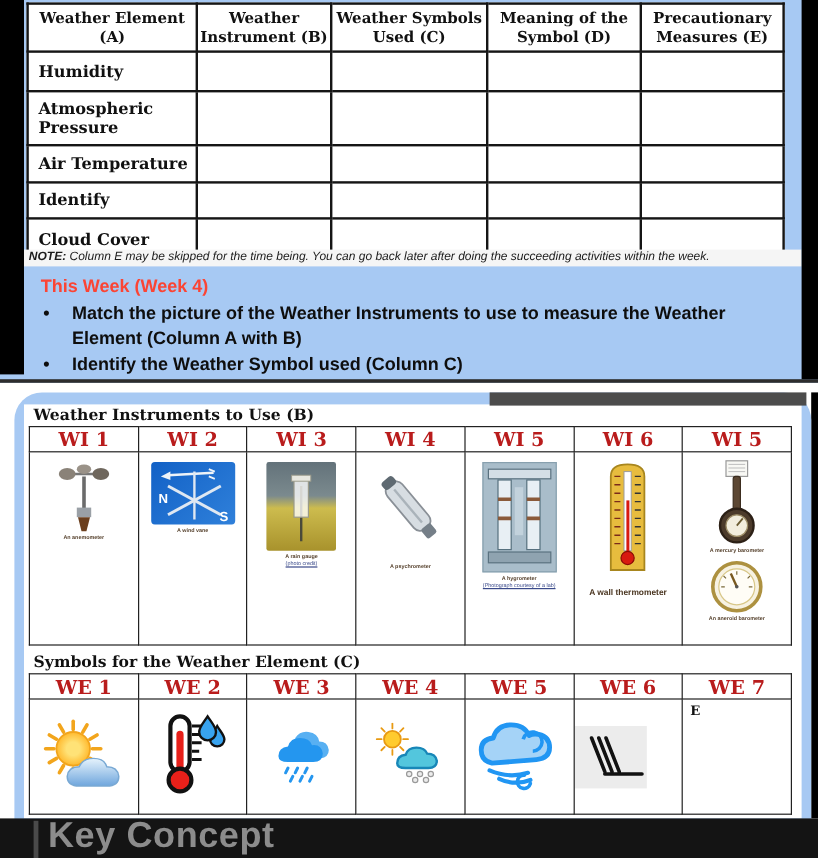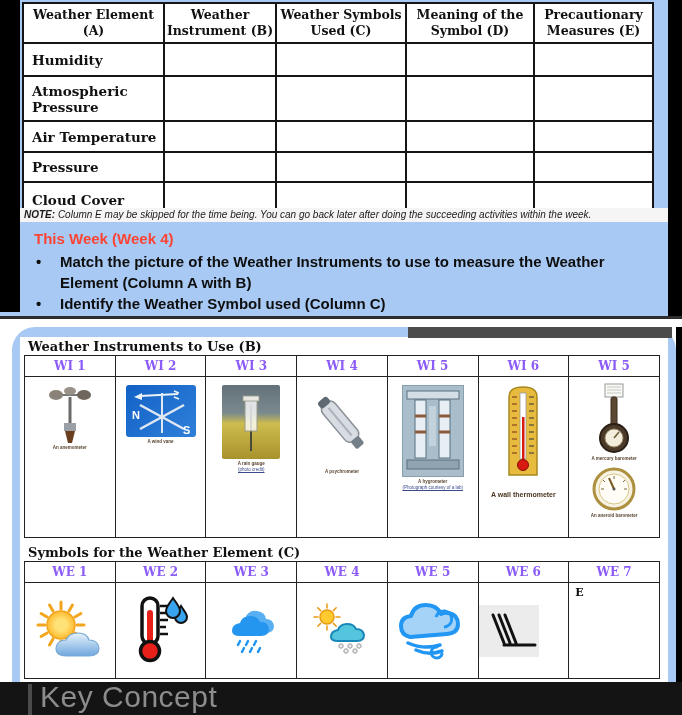--- a/index.html
+++ b/index.html
@@ -32,40 +32,40 @@
   .darkbar{position:absolute;left:408px;top:327px;width:264px;height:11px;background:#4c4c4c;z-index:3;}
   .edge-right-bot{position:absolute;left:676px;top:327px;width:6px;height:355px;background:#000;}
   .slide2{position:absolute;left:12px;top:327px;width:664px;height:431px;background:#a7c9f3;overflow:hidden;border-radius:23px;}
   .slide2-inner{position:absolute;left:8px;top:10px;width:648px;height:345px;background:#ffffff;overflow:hidden;}
 
   .h-serif{font-family:"DejaVu Serif",serif;font-weight:bold;font-size:13px;color:#111;margin:2px 0 1px 8px;}
   .h2{margin-top:7px;}
 
   table.t2{margin-left:4px;width:636px;border-collapse:collapse;table-layout:fixed;}
   table.t2 th,table.t2 td{border:1.6px solid #222;padding:0;}
-  table.t2 th{font-family:"DejaVu Serif",serif;font-weight:bold;font-size:12px;height:20px;text-align:center;color:#8b5cf6;}
+  table.t2 th{font-family:"DejaVu Serif",serif;font-weight:bold;font-size:16px;height:20px;text-align:center;color:#b91c1c;}
   td.instr{height:160px;vertical-align:top;text-align:center;}
   td.sym{height:95px;vertical-align:middle;text-align:center;}
   td.we7{vertical-align:top;text-align:left;}
   .we7-label{font-family:"DejaVu Serif",serif;font-weight:bold;font-size:11px;color:#111;padding:3px 0 0 6px;}
 
   .cellstack{display:flex;flex-direction:column;align-items:center;padding-top:8px;}
   .cap{font-size:4.5px;color:#5a4632;font-weight:bold;margin-top:2px;line-height:1.4;}
   .cap u{display:block;font-weight:normal;color:#3a4a8a;}
   .cap6{font-size:7px;color:#4a3520;font-weight:bold;margin-top:14px;}
 
   .vane{width:70px;height:52px;border-radius:3px;background:linear-gradient(135deg,#1261c6,#2f80da);}
   .raingauge{width:58px;height:74px;background:linear-gradient(180deg,#63727a 0%,#7b8a8e 38%,#cdbc4e 52%,#a8922c 100%);border-radius:2px;}
   .hygro{width:60px;height:90px;background:#a9bdca;border:1px solid #88a0ae;}
   .barbbox{width:60px;height:52px;background:#ececec;display:flex;align-items:center;justify-content:center;}
 
   
   .keybar{position:absolute;left:0;top:682px;width:682px;height:33px;background:#141414;z-index:10;}
   .keybar-accent{position:absolute;left:28px;top:2px;width:4px;height:31px;background:#4a4a4a;}
-  .keybar-text{position:absolute;left:40px;top:-2px;font-size:30px;font-weight:normal;color:#8c8c8c;letter-spacing:0.5px;}
+  .keybar-text{position:absolute;left:40px;top:-2px;font-size:30px;font-weight:bold;color:#8c8c8c;letter-spacing:0.5px;}
 </style>
 </head>
 <body>
 
 <div class="slide1">
 
   <table class="t1">
     <colgroup>
         <col style="width:141px">
         <col style="width:112px">
@@ -96,21 +96,21 @@
           <td></td>
     </tr>
     <tr style="height:31px">
       <td class="rowlab">Air Temperature</td>
       <td></td>
           <td></td>
           <td></td>
           <td></td>
     </tr>
     <tr style="height:30px">
-      <td class="rowlab">Pressure</td>
+      <td class="rowlab">Identify</td>
       <td></td>
           <td></td>
           <td></td>
           <td></td>
     </tr>
     <tr style="height:36px">
       <td class="rowlab">Cloud Cover</td>
       <td></td>
           <td></td>
           <td></td>

